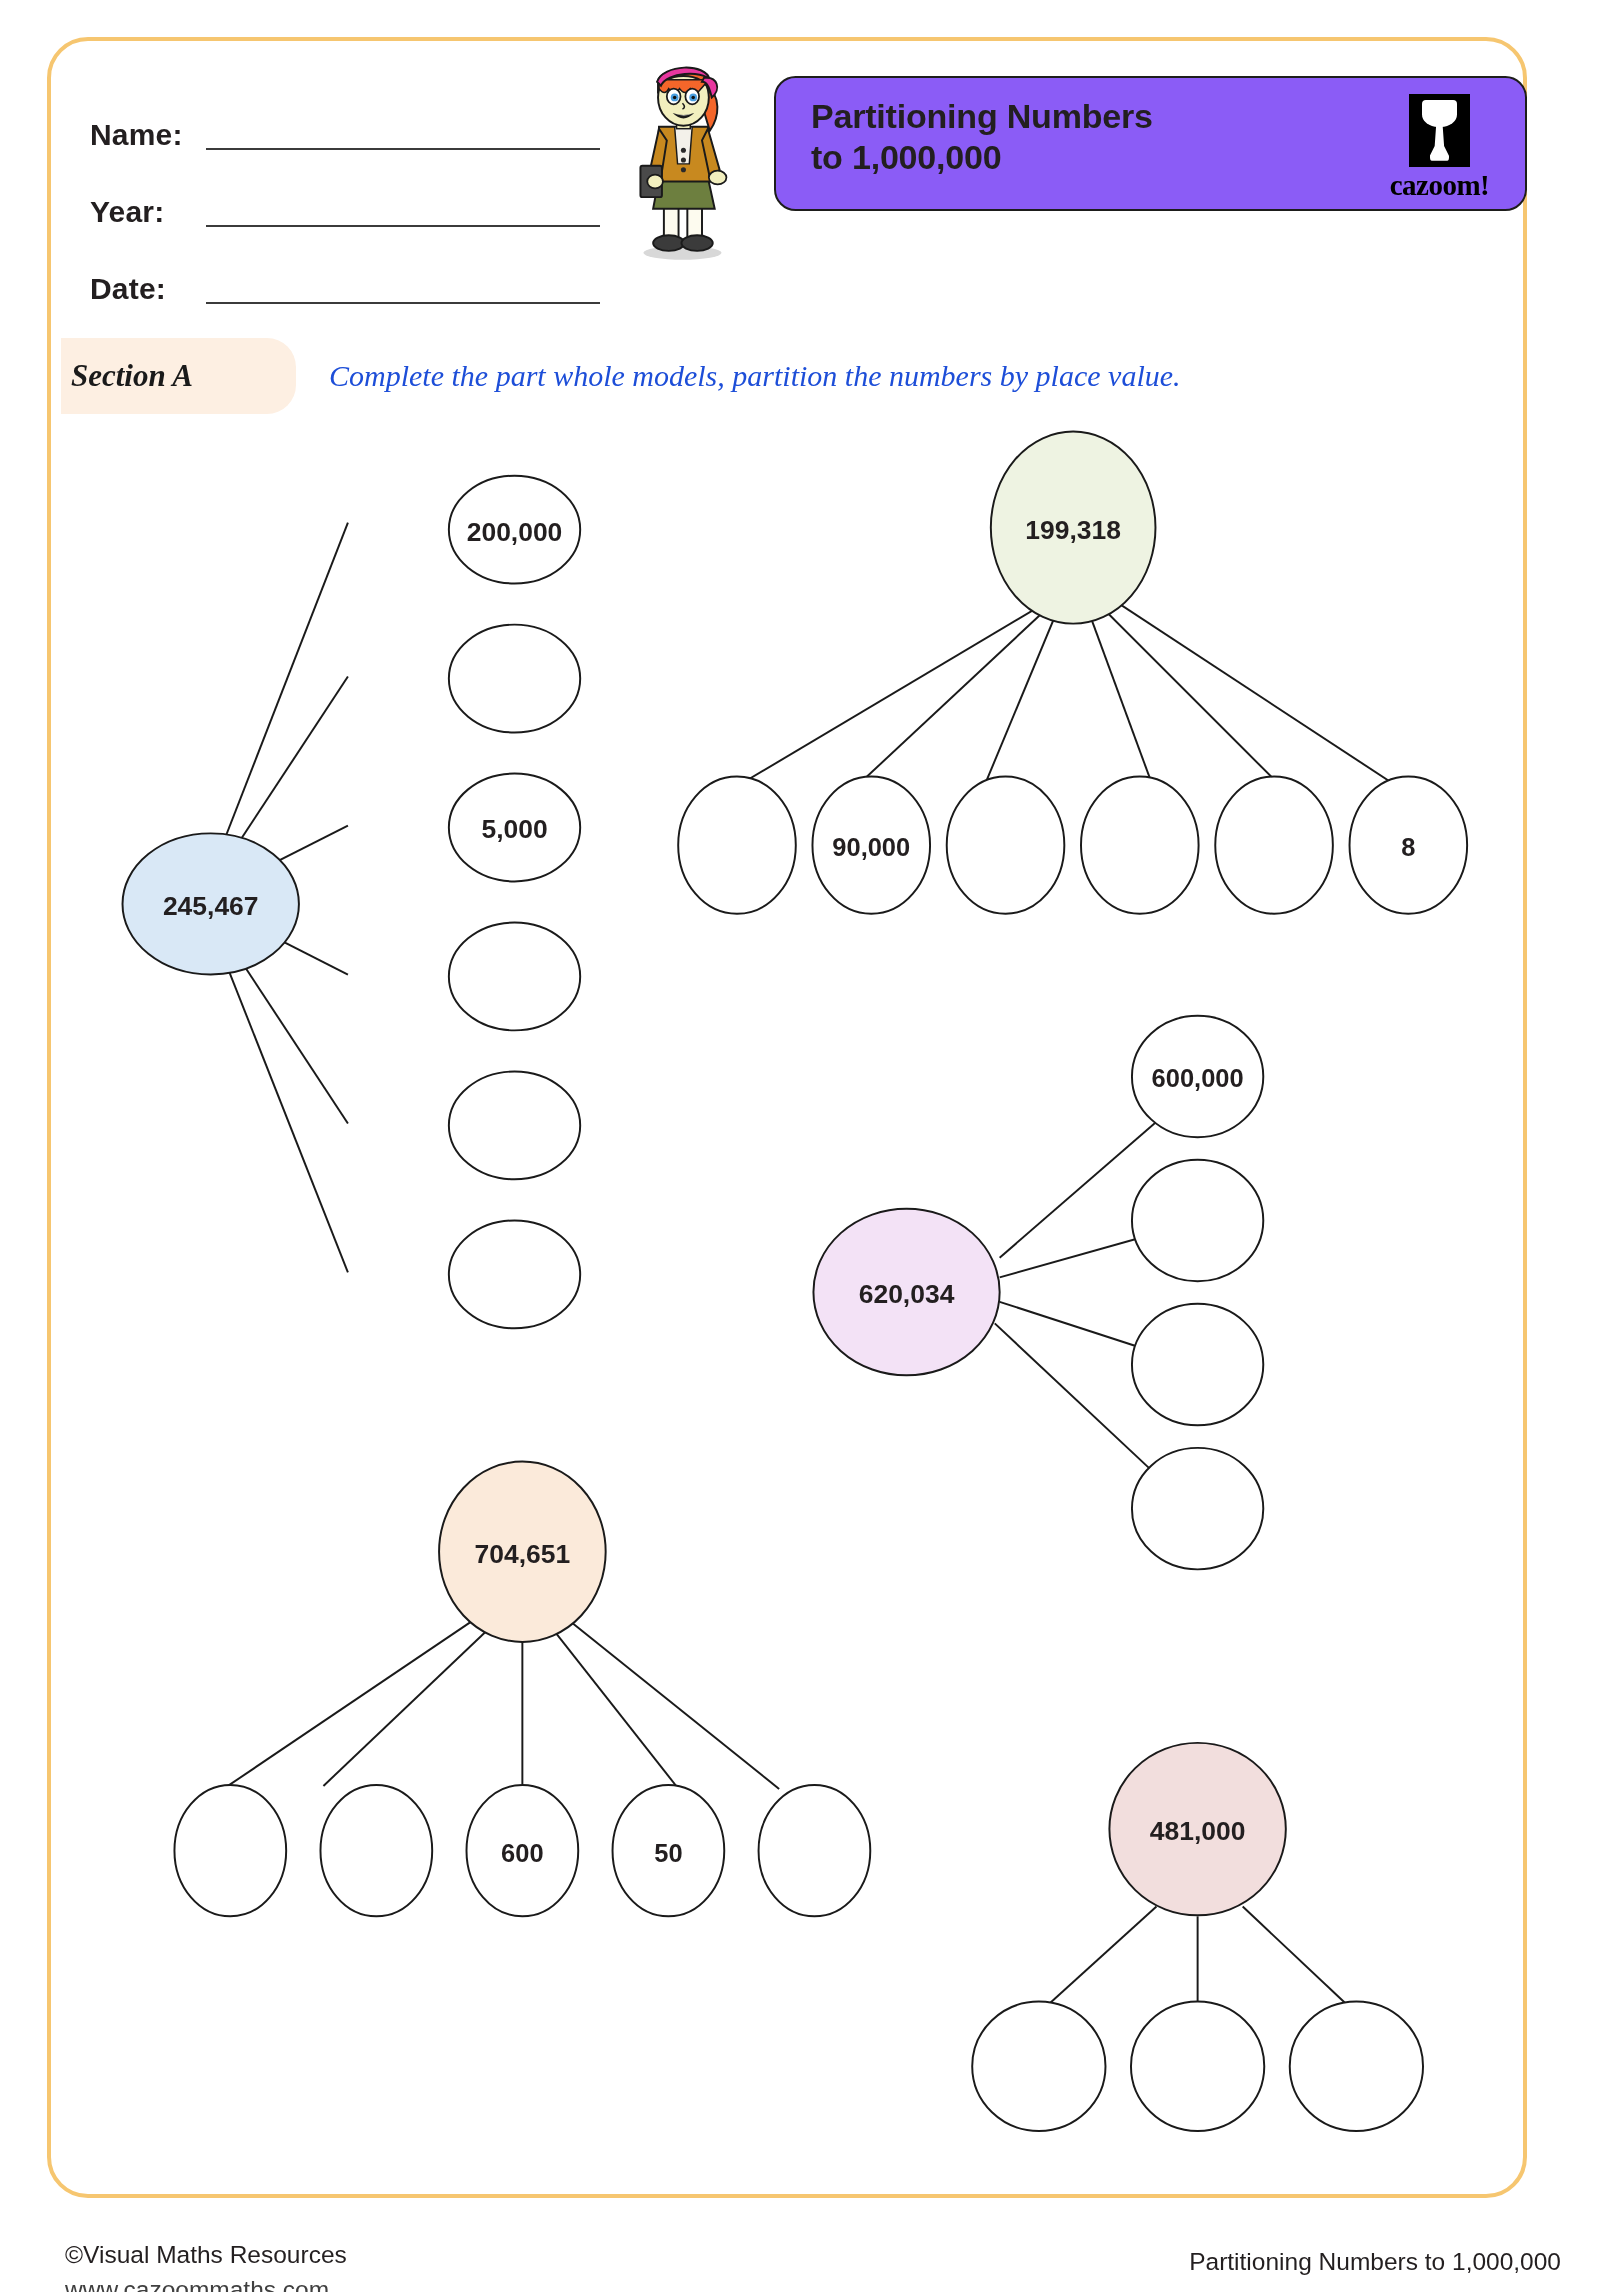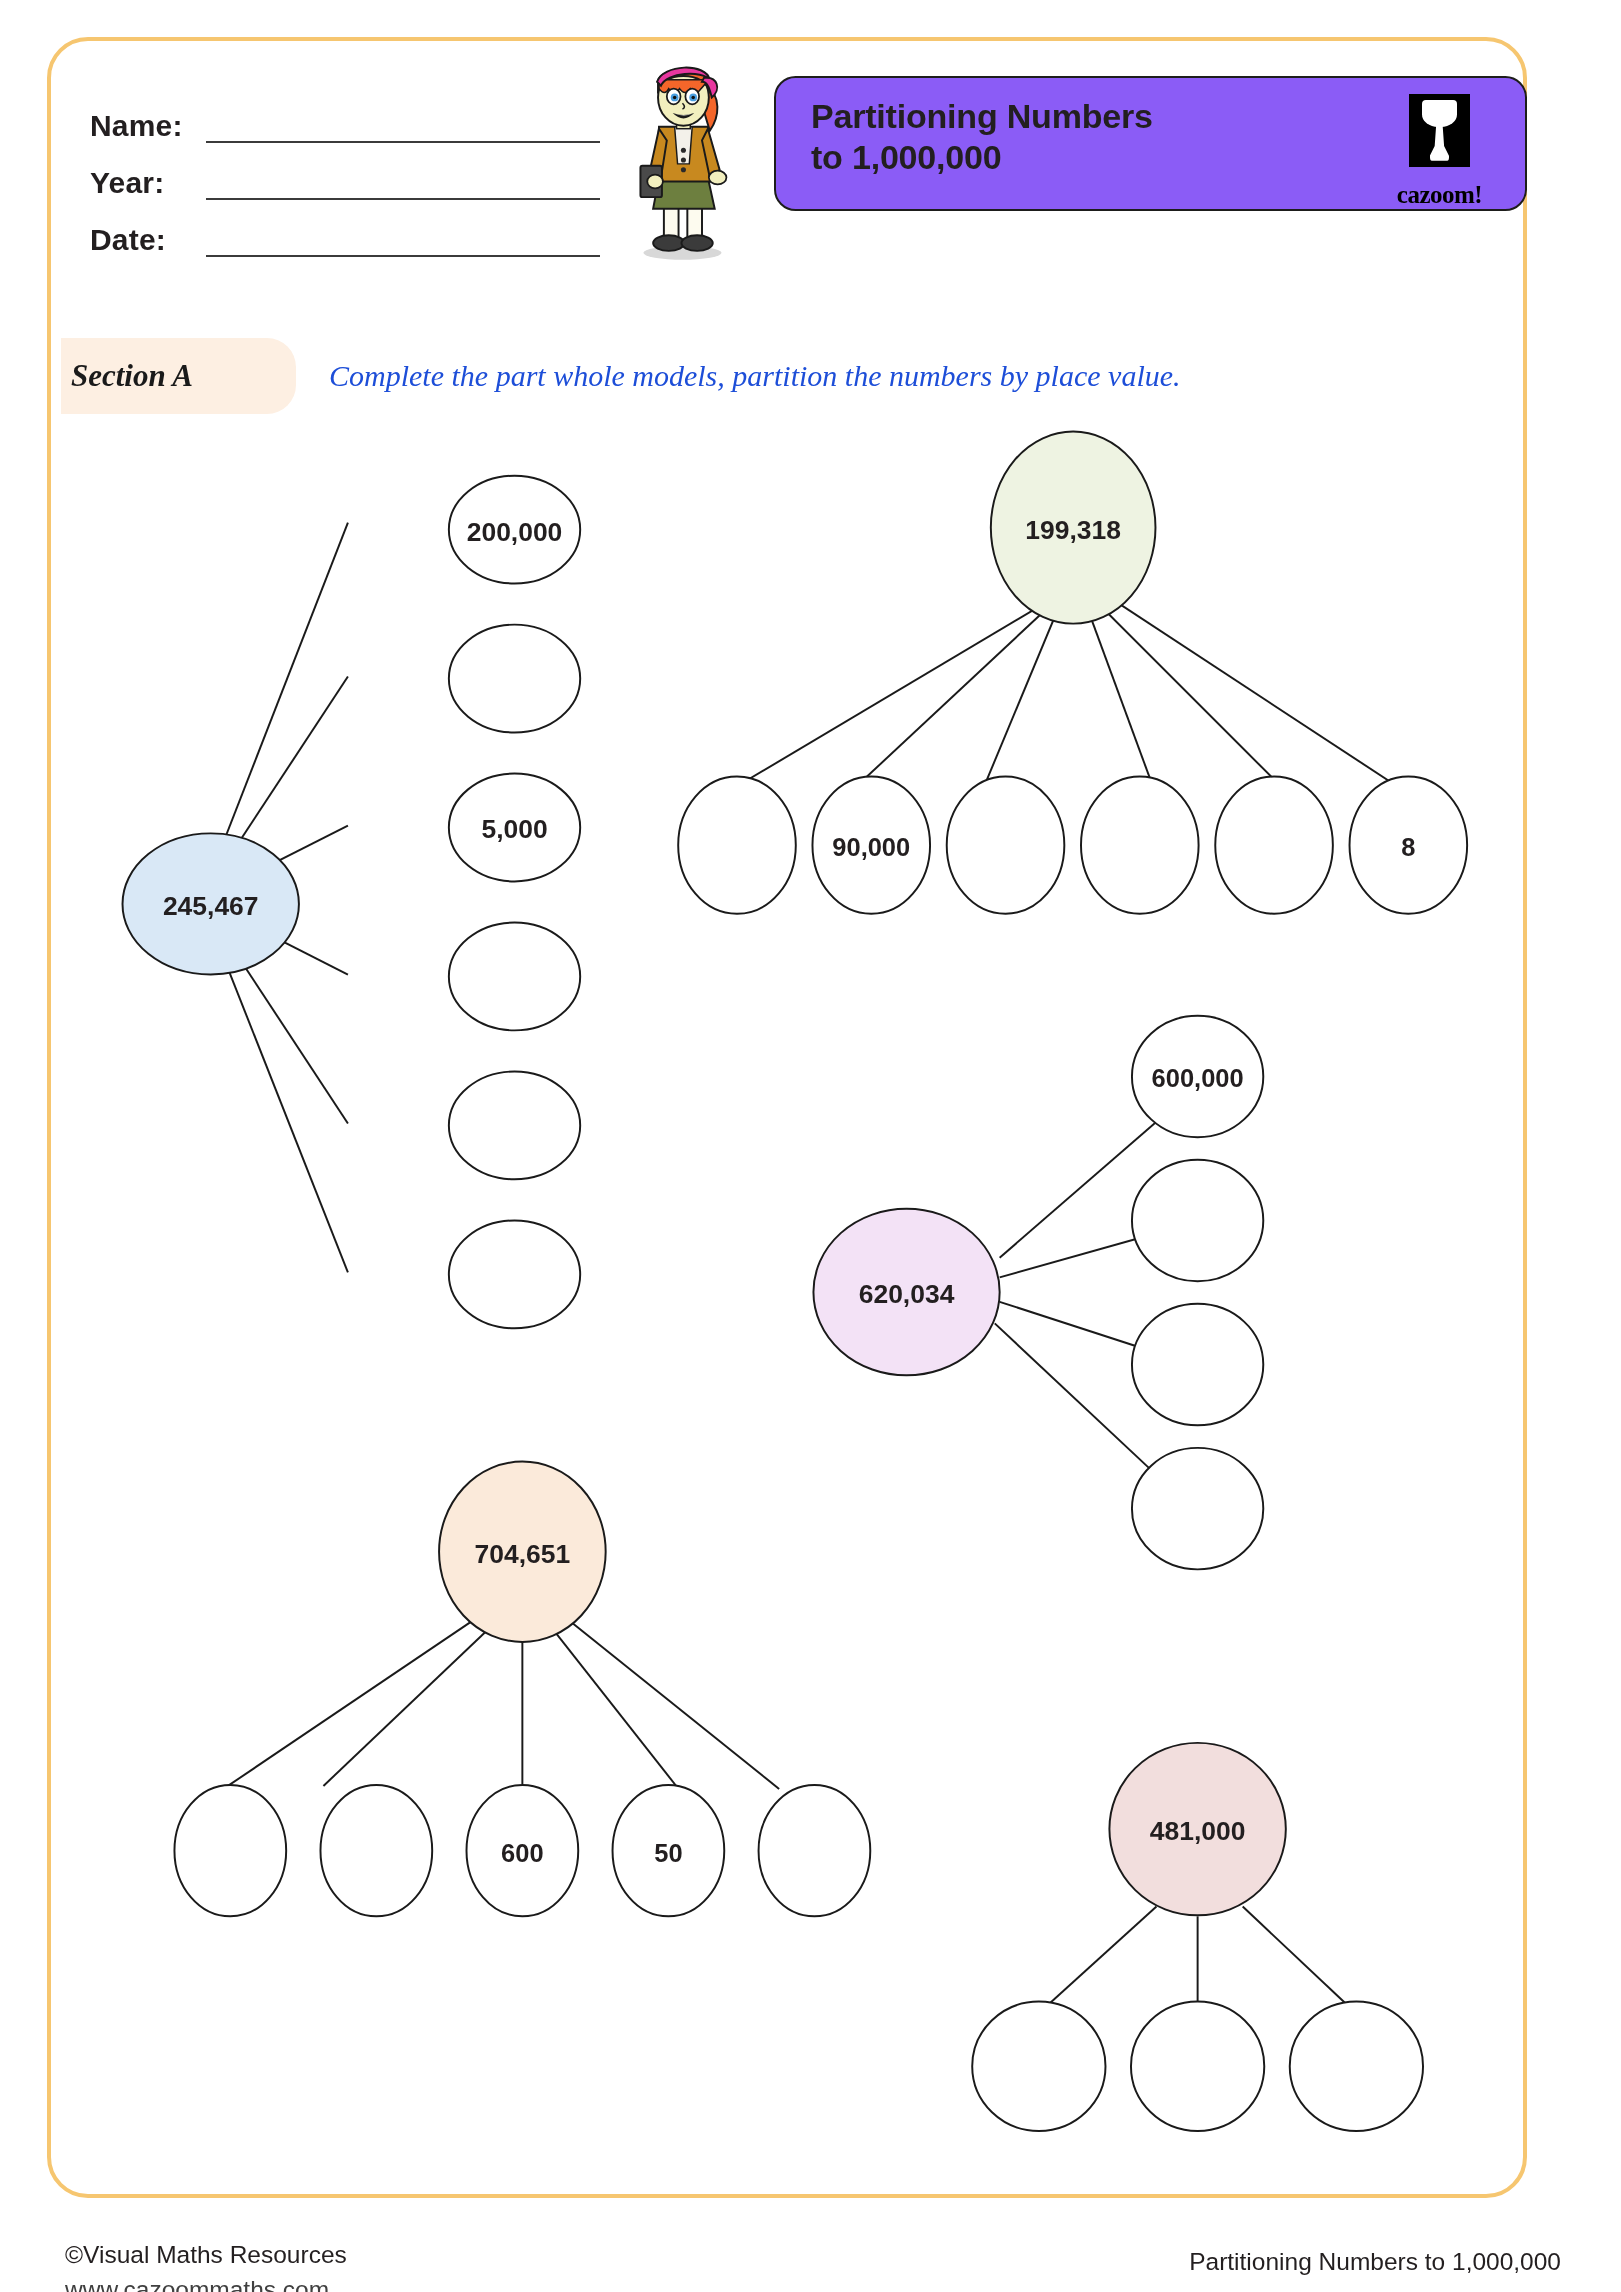--- a/index.html
+++ b/index.html
@@ -33,22 +33,23 @@
 
   
   #header-fields {
     position: absolute;
     left: 90px;
     top: 86px;
     width: 510px;
   }
   .field-row {
     display: flex;
-    align-items: flex-end;
+    align-items: center;
     height: 57px;
+    margin-top: 20px;
   }
   .field-label {
     font-size: 30px;
     font-weight: bold;
     letter-spacing: 0.2px;
     width: 110px;
     color: #231f20;
   }
   .field-line {
     flex: 1;
@@ -123,23 +124,23 @@
     top: 30px;
     width: 19.6px;
     height: 37px;
     background: #ffffff;
     border-radius: 40% 40% 10% 10% / 60% 60% 10% 10%;
     clip-path: polygon(34% 0%, 66% 0%, 74% 60%, 100% 88%, 100% 100%, 0% 100%, 0% 88%, 26% 60%);
   }
   #cazoom-word {
     font-family: "Liberation Serif", serif;
     font-weight: bold;
-    font-size: 25px;
+    font-size: 29px;
     letter-spacing: -0.5px;
-    margin-top: 14px;
+    margin-top: 2px;
     color: #000000;
   }
 
   
   #section-bar {
     position: absolute;
     left: 61px;
     top: 338px;
     height: 76px;
     display: flex;

